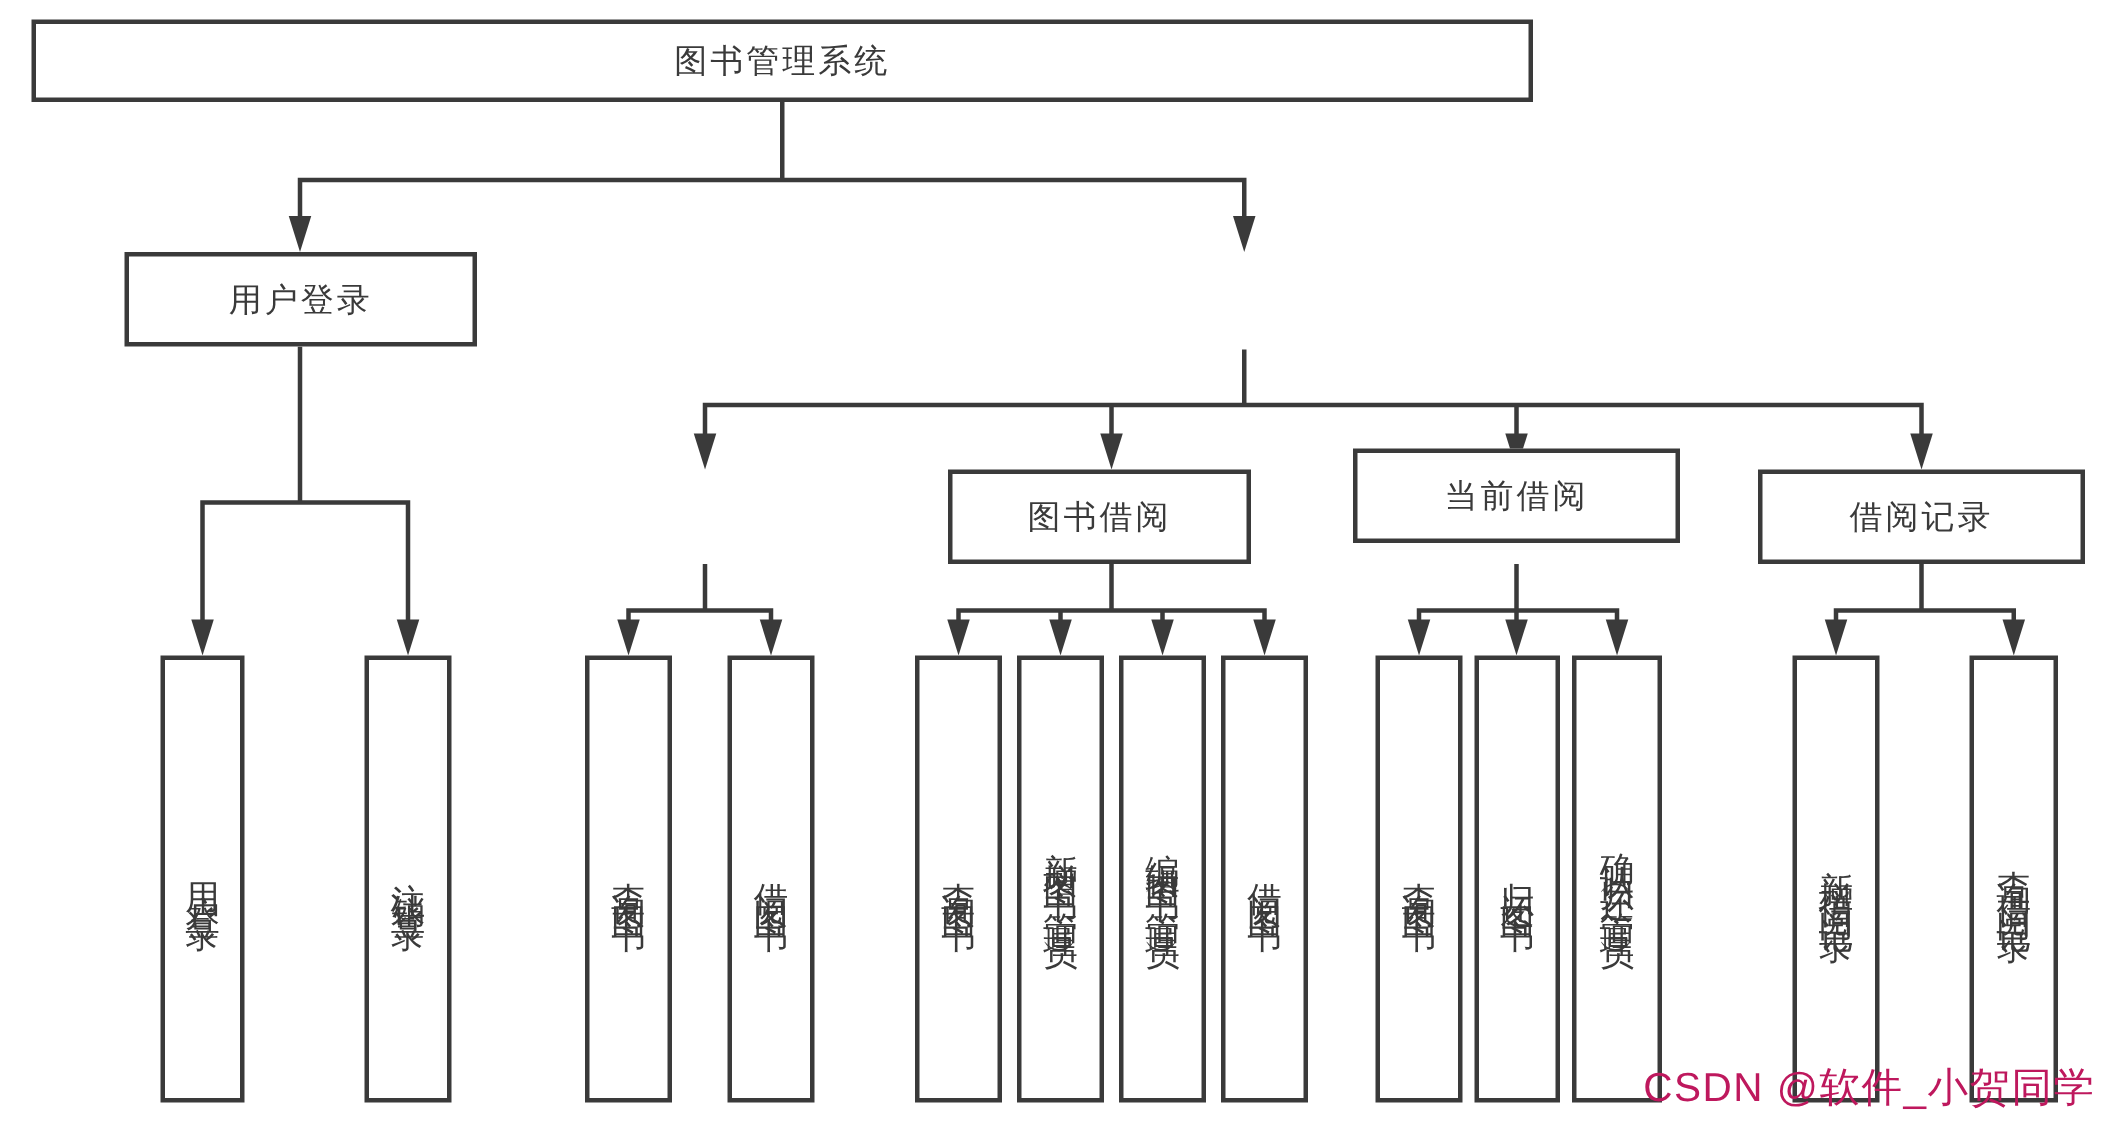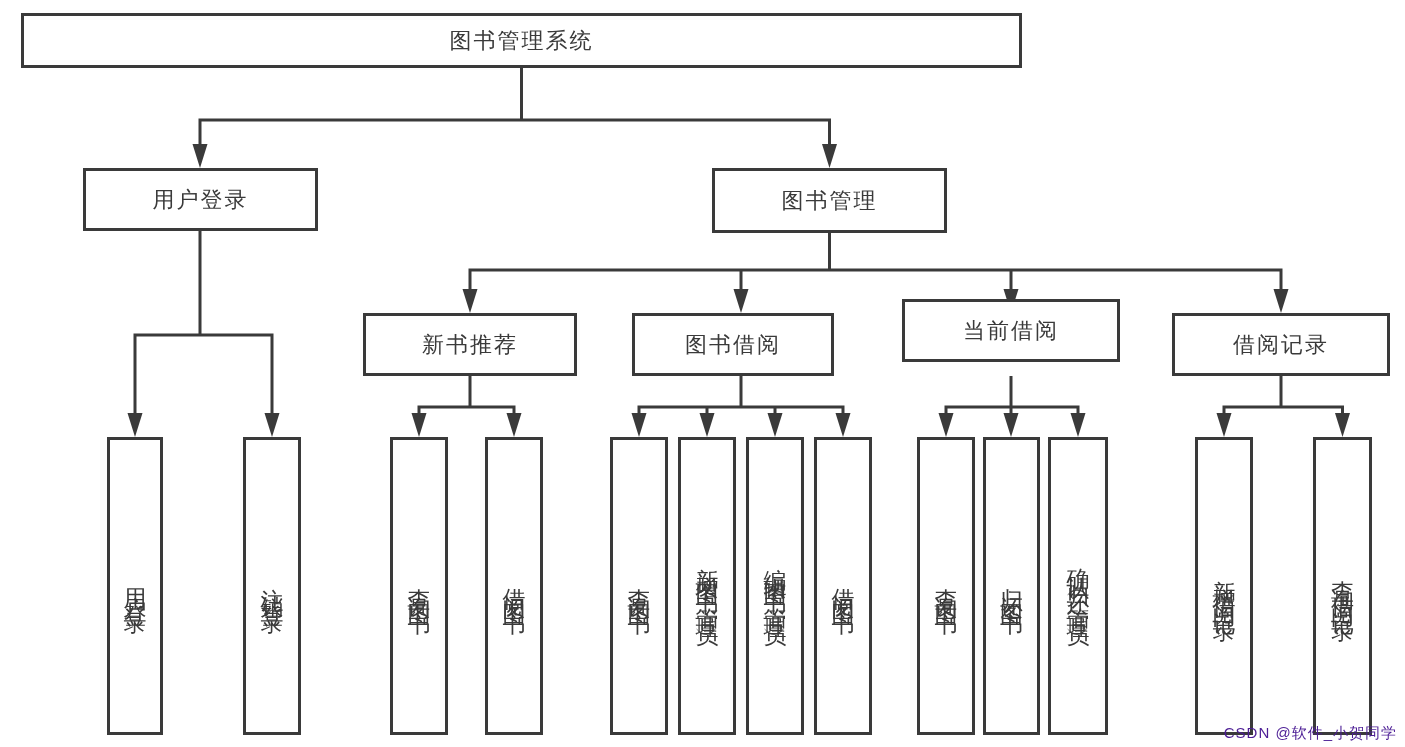--- a/index.html
+++ b/index.html
@@ -42,22 +42,22 @@
     text-orientation: mixed;
     font-size: 23px;
     letter-spacing: 8px;
     line-height: 1;
     white-space: nowrap;
   }
   .watermark {
     position: absolute;
     right: 8px;
     bottom: 4px;
-    font-size: 15px;
-    color: #4c1d95;
+    font-size: 27px;
+    color: #be185d;
     letter-spacing: 1px;
     z-index: 3;
     white-space: nowrap;
   }
 </style>
 </head>
 <body>
 
 <div class="canvas">
 
@@ -101,27 +101,21 @@
     </g>
   </svg>
 
   <div class="node hnode" style="left:21px; top:13px; width:1001px; height:55px;justify-content:center;">
     <span>图书管理系统</span>
   </div>
 
   <div class="node hnode" style="left:83px; top:168px; width:235px; height:63px;">
     <span>用户登录</span>
   </div>
-  <div class="node hnode" style="left:712px; top:168px; width:235px; height:65px;">
-    <span>图书管理</span>
-  </div>
 
-  <div class="node hnode" style="left:363px; top:313px; width:214px; height:63px;">
-    <span>新书推荐</span>
-  </div>
   <div class="node hnode" style="left:632px; top:313px; width:202px; height:63px;">
     <span>图书借阅</span>
   </div>
   <div class="node hnode" style="left:902px; top:299px; width:218px; height:63px;">
     <span>当前借阅</span>
   </div>
   <div class="node hnode" style="left:1172px; top:313px; width:218px; height:63px;">
     <span>借阅记录</span>
   </div>
 

